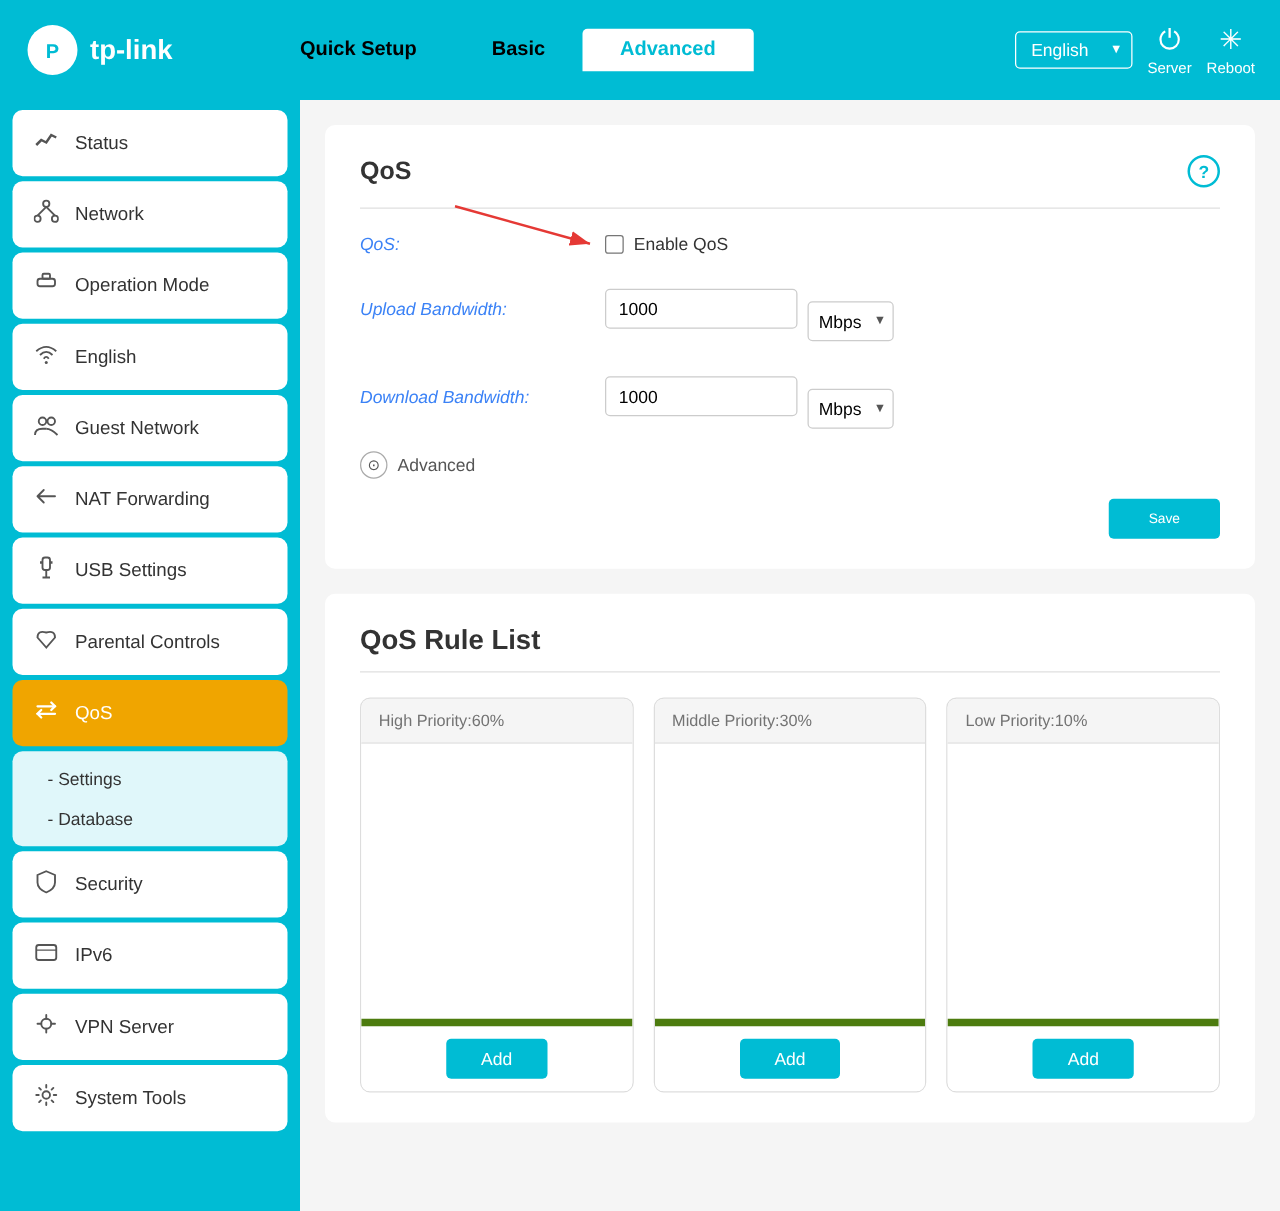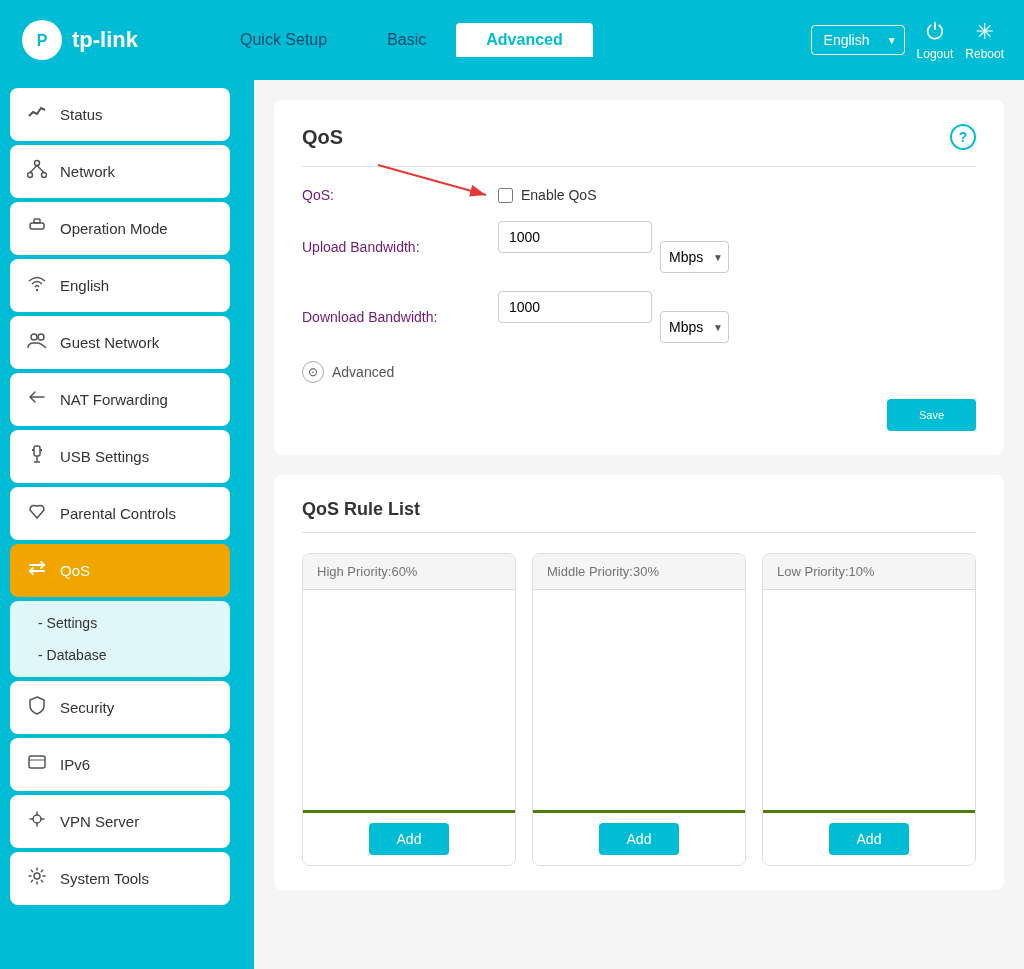--- a/index.html
+++ b/index.html
@@ -26,26 +26,27 @@
     .logo-icon {
       width: 44px;
       height: 44px;
     }
     .nav-links {
       display: flex;
       gap: 0;
       flex: 1;
     }
     .nav-link {
-      color: #0c4a6e;
+      color: #000000;
       text-decoration: none;
       padding: 8px 30px;
       font-size: 16px;
       cursor: pointer;
       border-radius: 4px 4px 0 0;
+      font-weight: bold;
     }
     .nav-link.active {
       background: white;
       color: #00bcd4;
       font-weight: bold;
     }
     .header-right {
       display: flex;
       align-items: center;
       gap: 12px;
@@ -85,21 +86,21 @@
       gap: 2px;
     }
     .header-btn-icon {
       font-size: 22px;
     }
 
     
     .main-layout {
       display: flex;
       flex: 1;
-      gap: 14px;
+      gap: 0;
     }
 
     
     .sidebar {
       width: 240px;
       background: #00bcd4;
       padding: 8px 10px;
       display: flex;
       flex-direction: column;
       gap: 4px;
@@ -186,27 +187,28 @@
 
     
     .form-row {
       display: flex;
       align-items: center;
       margin-bottom: 18px;
       gap: 16px;
     }
     .form-label {
       width: 180px;
-      color: #701a75;
+      color: #3b82f6;
       font-size: 14px;
       flex-shrink: 0;
+      font-style: italic;
     }
     .form-control {
       display: flex;
-      align-items: flex-start;
+      align-items: center;
       gap: 8px;
     }
     .checkbox-label {
       display: flex;
       align-items: center;
       gap: 8px;
       font-size: 14px;
       color: #333;
       cursor: pointer;
     }
@@ -286,21 +288,21 @@
       color: white;
       border: none;
       border-radius: 4px;
       padding: 10px 32px;
       font-size: 11px;
       cursor: pointer;
     }
 
     
     .rule-list-title {
-      font-size: 18px;
+      font-size: 22px;
       font-weight: bold;
       color: #333;
       margin-bottom: 12px;
     }
     .rule-cards {
       display: flex;
       gap: 16px;
     }
     .rule-card {
       flex: 1;
@@ -320,21 +322,21 @@
     .rule-card-body {
       flex: 1;
       min-height: 220px;
       background: white;
     }
     .rule-card-footer {
       padding: 10px 14px;
       display: flex;
       justify-content: center;
       background: white;
-      border-top: 3px solid #4d7c0f;
+      border-top: 6px solid #4d7c0f;
     }
     .add-btn {
       background: #00bcd4;
       color: white;
       border: none;
       border-radius: 4px;
       padding: 8px 28px;
       font-size: 14px;
       cursor: pointer;
     }
@@ -362,21 +364,21 @@
       <select class="lang-select">
         <option>English</option>
         <option>Chinese</option>
         <option>French</option>
         <option>German</option>
         <option>Spanish</option>
       </select>
     </div>
     <div class="header-btn">
       <span class="header-btn-icon">⏻</span>
-      <span>Logout</span>
+      <span>Server</span>
     </div>
     <div class="header-btn">
       <span class="header-btn-icon">✳</span>
       <span>Reboot</span>
     </div>
   </div>
 </div>
 
 <div class="main-layout">
 

